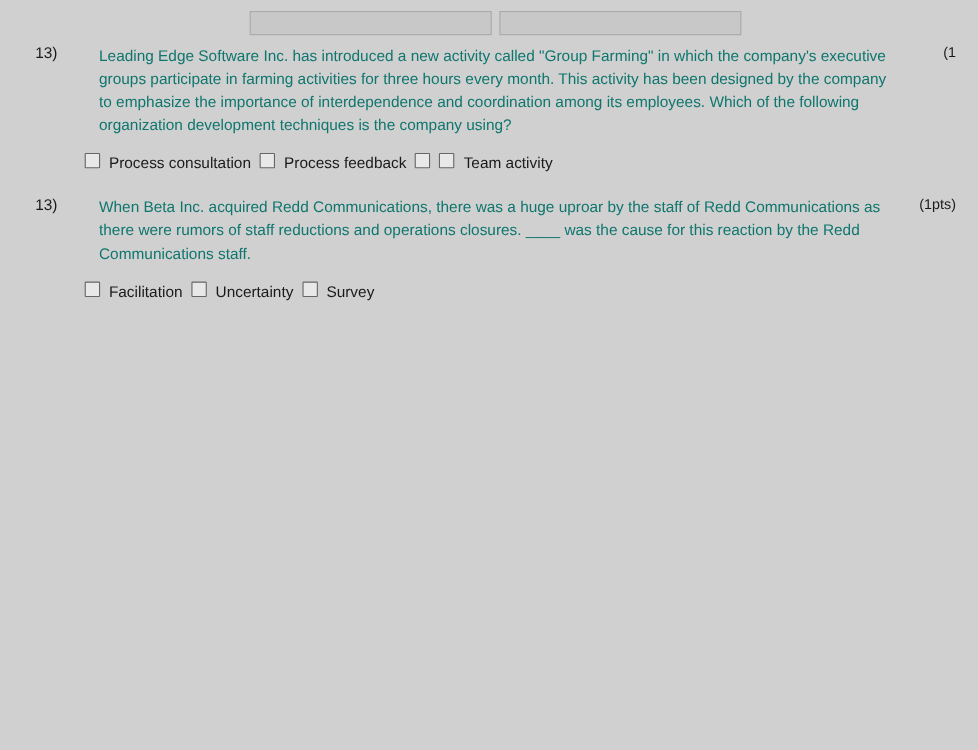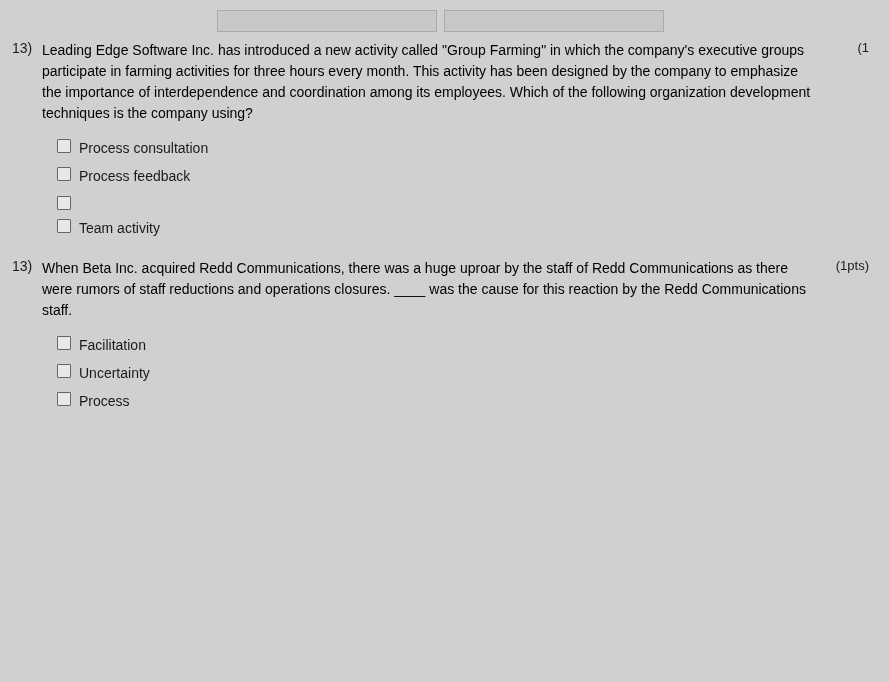--- a/index.html
+++ b/index.html
@@ -15,21 +15,21 @@
       color: #1a1a1a;
       width: 889px;
       min-height: 682px;
       padding: 0;
       overflow-x: hidden;
     }
 
     .page-container {
       background-color: #d0d0d0;
       width: 889px;
-      padding: 10px 20px 20px 12px;
+      padding: 10px 20px 20px 32px;
     }
 
     .top-bar {
       display: flex;
       justify-content: center;
       margin-bottom: 8px;
     }
 
     .top-box {
       width: 220px;
@@ -52,36 +52,37 @@
       font-size: 14px;
       font-weight: normal;
       min-width: 30px;
       color: #1a1a1a;
     }
 
     .question-text {
       font-size: 14px;
       line-height: 1.5;
       flex: 1;
-      color: #000000;
+      color: #0f766e;
+      margin-left: 28px;
     }
 
     .question-points {
       font-size: 13px;
       color: #1a1a1a;
       min-width: 40px;
       text-align: right;
       margin-left: 10px;
       white-space: nowrap;
     }
 
     .options-container {
       margin-left: 45px;
       display: flex;
-      flex-direction: column;
+      flex-direction: row;
       gap: 8px;
     }
 
     .option-item {
       display: flex;
       align-items: flex-start;
       gap: 8px;
     }
 
     .option-checkbox {
@@ -155,19 +156,19 @@
       </div>
 
 
       <div class="option-item">
         <div class="option-checkbox"></div>
         <span class="option-text">Uncertainty</span>
       </div>
 
       <div class="option-item">
         <div class="option-checkbox"></div>
-        <span class="option-text">Process</span>
+        <span class="option-text">Survey</span>
       </div>
 
     </div>
   </div>
 
 </div>
 
 </body></html>

